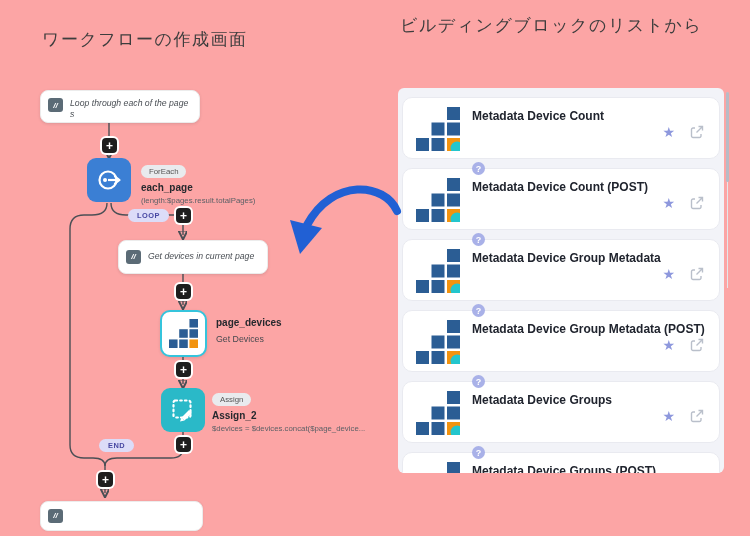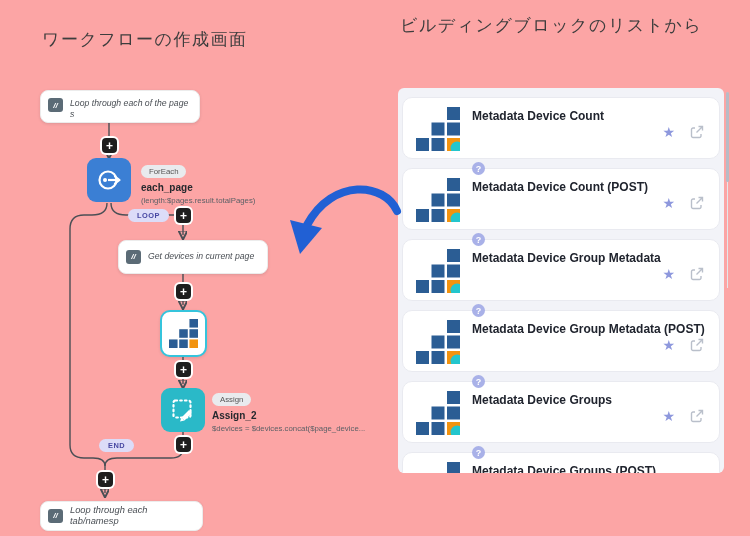--- a/index.html
+++ b/index.html
@@ -140,39 +140,42 @@
   <div class="abs node node-activity" style="left:160px;top:310px;width:47px;height:47px;">
     <svg width="29" height="29" viewBox="0 0 44 44">
       <rect x="31" y="0" width="13" height="13" fill="#2b5d94"></rect>
       <rect x="15.5" y="15.5" width="13" height="13" fill="#2b5d94"></rect>
       <rect x="31" y="15.5" width="13" height="13" fill="#2b5d94"></rect>
       <rect x="0" y="31" width="13" height="13" fill="#2b5d94"></rect>
       <rect x="15.5" y="31" width="13" height="13" fill="#2b5d94"></rect>
       <rect x="31" y="31" width="13" height="13" fill="#f2930f"></rect>
     </svg>
   </div>
+  <div class="abs" style="left:216px;top:317px;">
+    <div class="node-name">page_devices</div>
+    <div class="node-sub" style="margin-top:6px;">Get Devices</div>
+  </div>
 
   <div class="abs node node-assign" style="left:161px;top:388px;width:44px;height:44px;">
     <svg width="27" height="27" viewBox="0 0 27 27">
       <rect x="3.5" y="3.5" width="17" height="17" rx="2" fill="none" stroke="#fff" stroke-width="2.2" stroke-dasharray="1.6 3.1" stroke-linecap="round"></rect>
       <path d="M11.5,20.5 L19,13 L22,16 L14.5,23.5 Z" fill="#fff"></path>
       <path d="M10,24.5 L11.5,20.5 L14.5,23.5 Z" fill="#fff"></path>
     </svg>
   </div>
   <div class="abs" style="left:212px;top:388px;">
     <span class="pill">Assign</span>
     <div class="node-name" style="margin-top:4px;">Assign_2</div>
     <div class="node-detail" style="margin-top:3px;">$devices = $devices.concat($page_device...</div>
   </div>
 
   <div class="abs loop-pill" style="left:99px;top:439px;">END</div>
 
   <div class="abs comment" style="left:40px;top:501px;width:163px;height:30px;align-items:center;padding-top:4px;box-shadow:0 0 2px rgba(40,50,60,.10);">
     <span class="comment-icon">//</span>
-    <span class="comment-text" style="font-size:9.3px;">Loop through each tab/namesp</span>
   </div>
 
   <div class="abs blocks-panel">
 
     <div class="block-card">
       <svg class="card-icon" width="44" height="44" viewBox="0 0 44 44">
         <rect x="31" y="0" width="13" height="13" fill="#2b5d94"></rect>
           <rect x="15.5" y="15.5" width="13" height="13" fill="#2b5d94"></rect>
           <rect x="31" y="15.5" width="13" height="13" fill="#2b5d94"></rect>
           <rect x="0" y="31" width="13" height="13" fill="#2b5d94"></rect>

